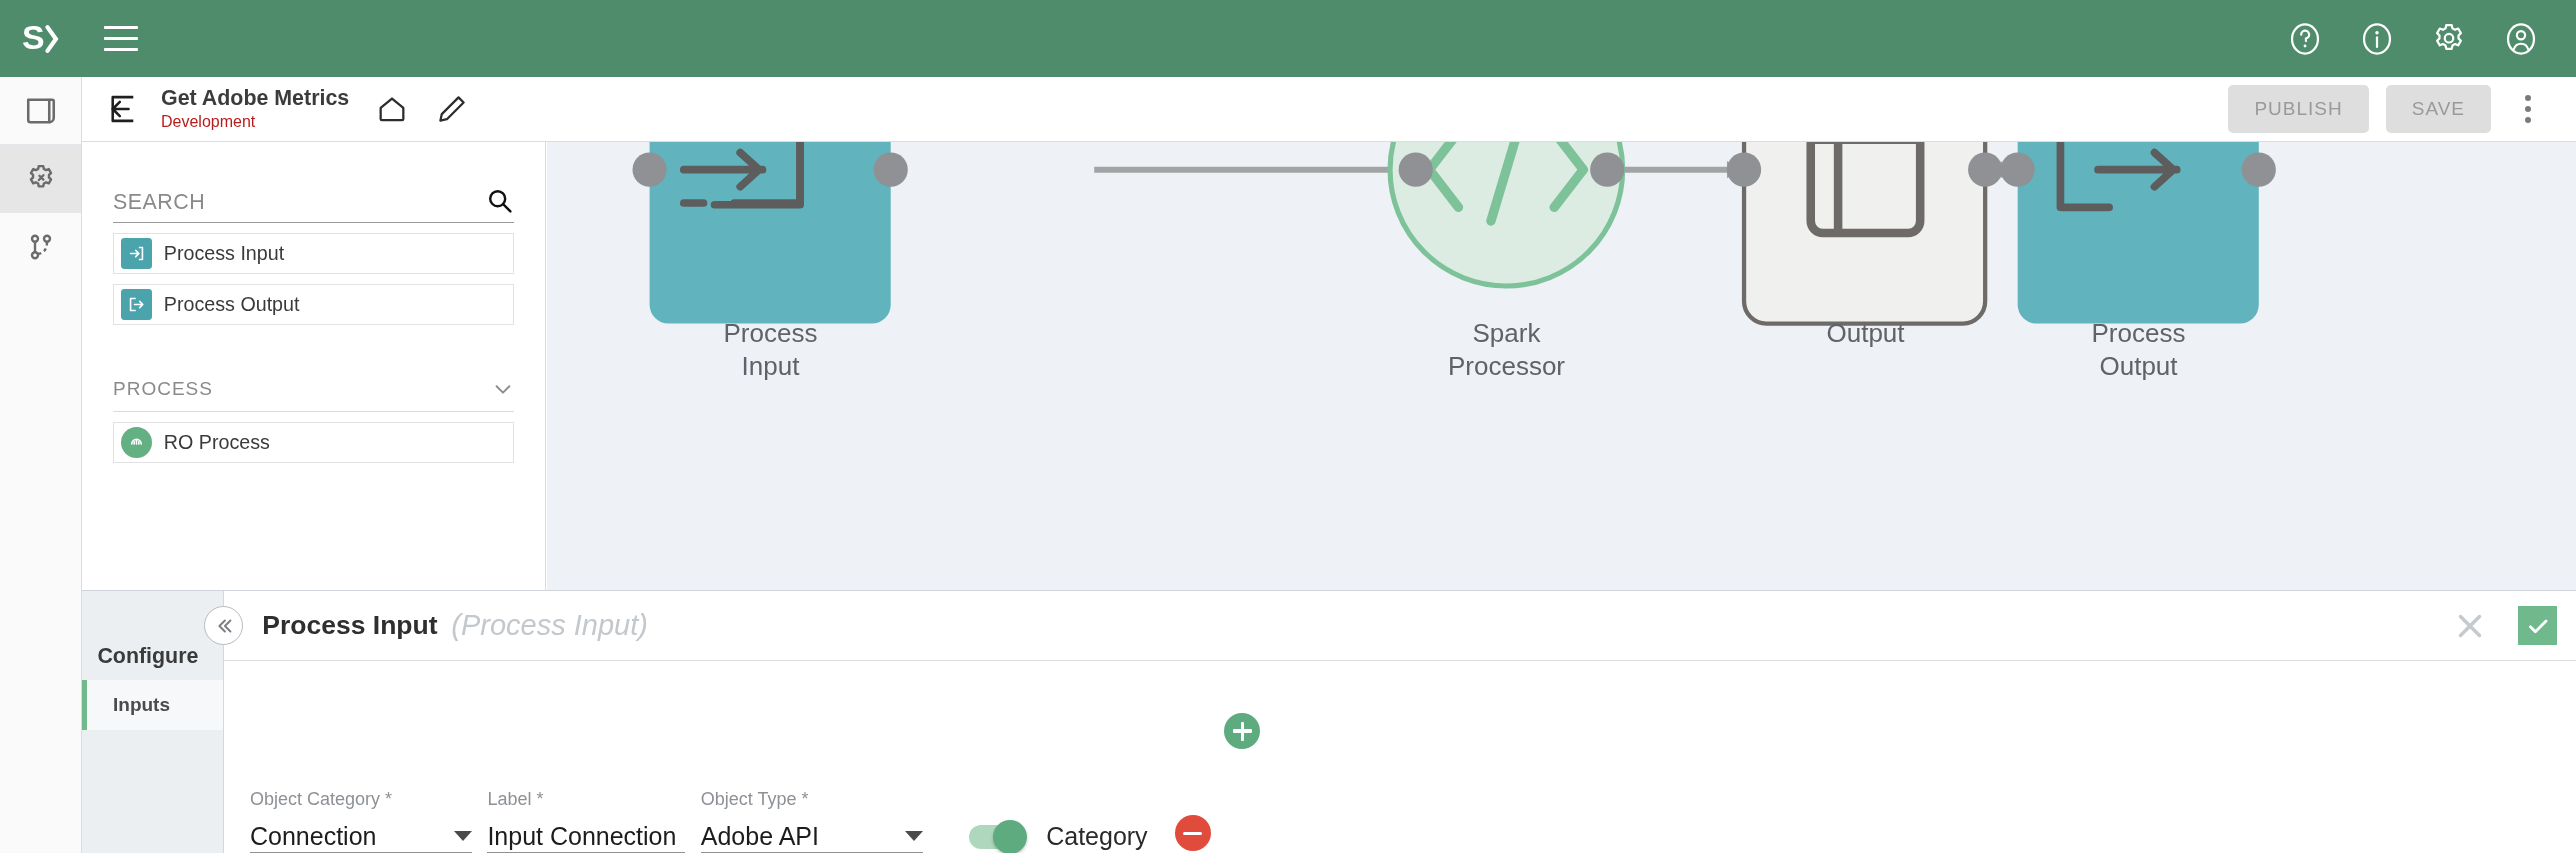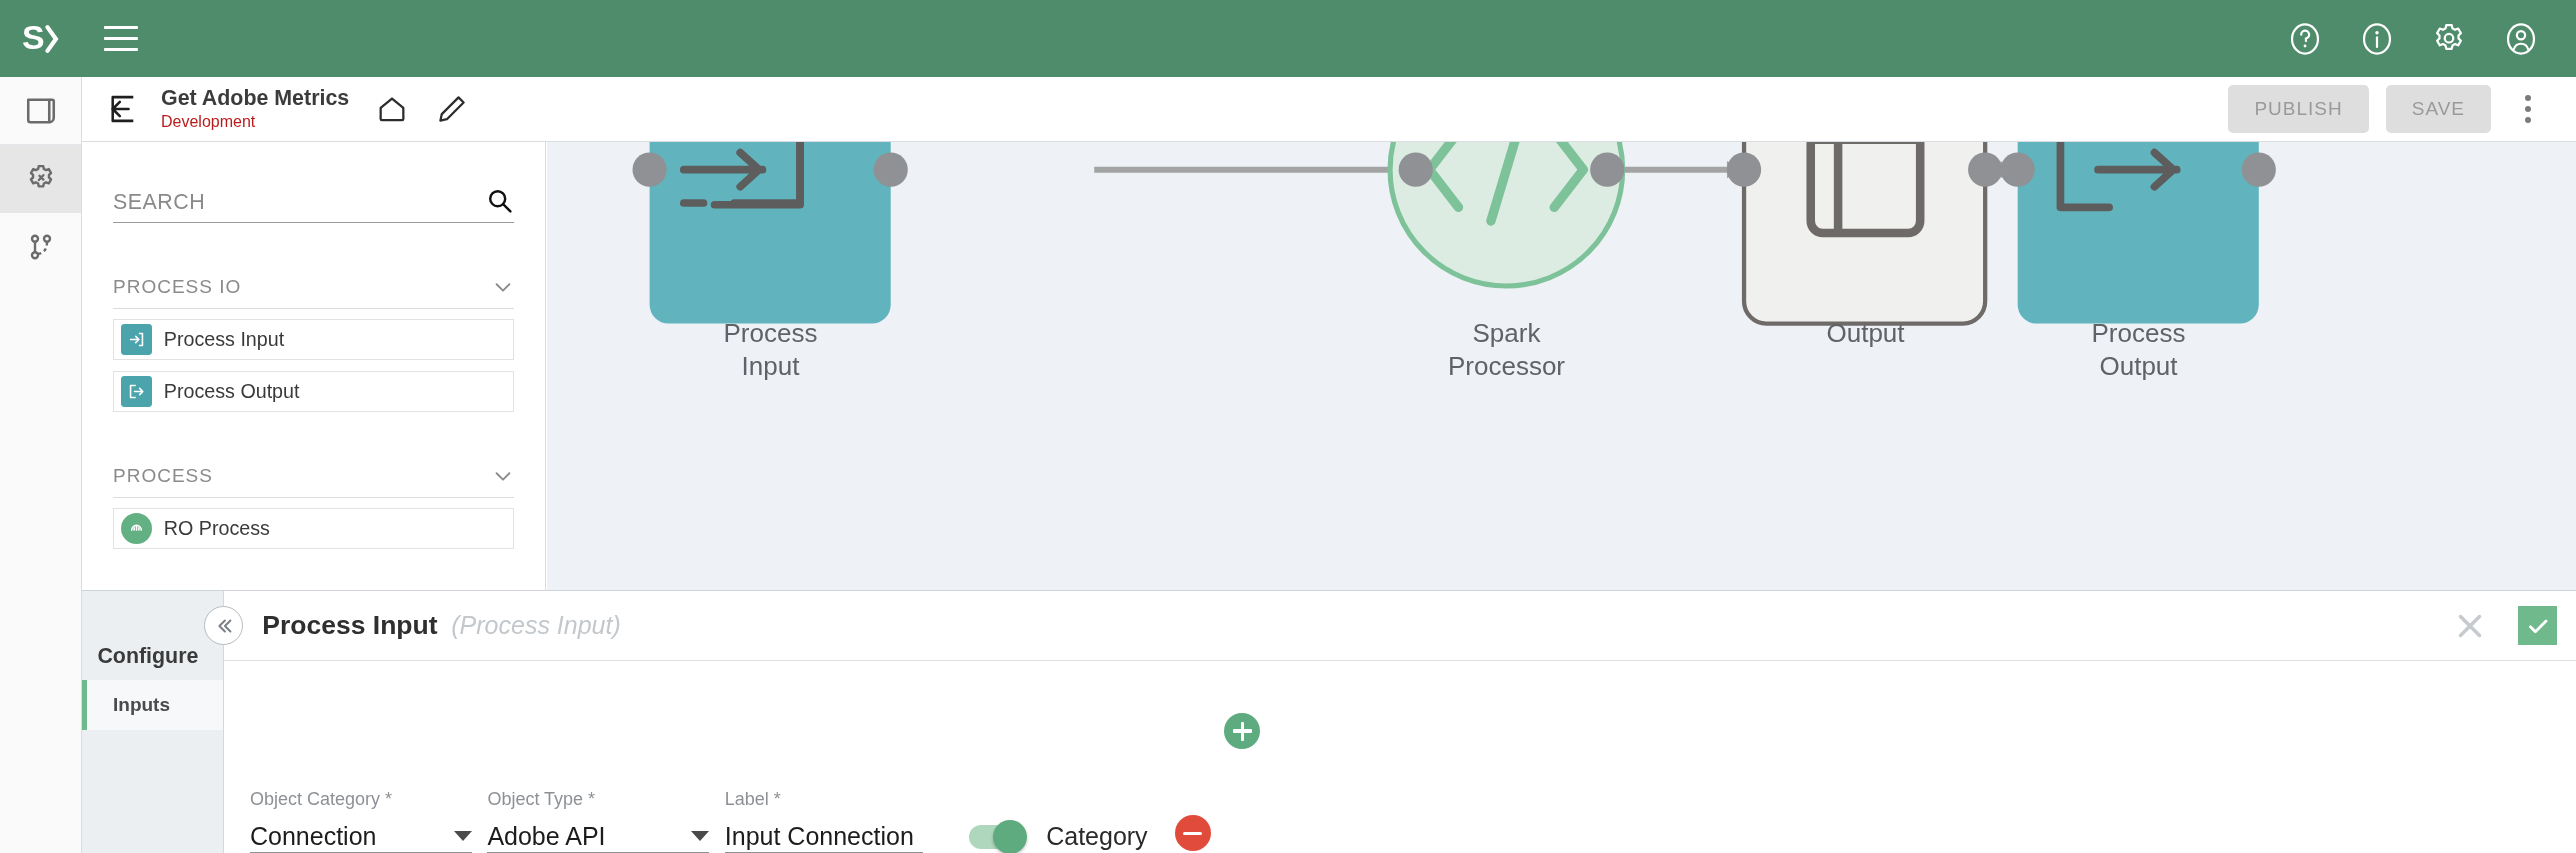--- a/index.html
+++ b/index.html
@@ -137,21 +137,21 @@
   .cfg-titlebar {
     height: 70px; display: flex; align-items: center; padding: 0 19px 0 0;
     border-bottom: 0.9px solid #dcdfe3;
   }
   .collapse-btn {
     width: 39px; height: 39px; border-radius: 50%; border: 1.7px solid #b6bcc2;
     display: flex; align-items: center; justify-content: center; color: #7a7f85;
     margin-left: -19.7px; background: #fff; cursor: pointer; flex: 0 0 auto;
   }
   .cfg-title { font-size: 26.5px; color: #2f2f2f; font-weight: bold; margin-left: 19px; }
-  .cfg-subtitle { font-size: 25px; color: #c3c8cd; font-style: italic; margin-left: 13.7px; }
+  .cfg-subtitle { font-size: 29px; color: #c3c8cd; font-style: italic; margin-left: 13.7px; }
   .cfg-title-spacer { flex: 1; }
   .close-x { width: 38px; height: 38px; color: #c5cace; cursor: pointer; margin-right: 29px; }
   .ok-check {
     width: 39px; height: 39px; background: #6fb98c; display:flex;
     align-items: center; justify-content: center; cursor: pointer; color: #fff;
   }
   .form-area { padding: 26px 0 0 26px; display: flex; flex-direction: row; flex: 1; }
   .form-row { display: flex; align-items: flex-end; }
   .field { margin-right: 15.4px; }
   .field-label { font-size: 18px; color: #8d9196; margin-bottom: 5.1px; }
@@ -298,28 +298,20 @@
     <div class="search-row">
       <div class="search-label">SEARCH</div>
       <div class="search-icon">
         <svg viewBox="0 0 24 24" fill="none" stroke="#111" stroke-width="2">
           <circle cx="10.5" cy="10.5" r="6.2"></circle>
           <path d="M15.2 15.2L21 21" stroke-linecap="round"></path>
         </svg>
       </div>
     </div>
 
-    <div class="grp-header">
-      <div class="grp-title">PROCESS IO</div>
-      <div class="chev">
-        <svg viewBox="0 0 24 24" fill="none" stroke="#8a8a8a" stroke-width="2">
-            <path d="M5 9l7 7 7-7" stroke-linecap="round" stroke-linejoin="round"></path>
-          </svg>
-      </div>
-    </div>
     <div class="pal-item">
       <div class="pal-ico">
         <svg width="19" height="19" viewBox="0 0 24 24" fill="none" stroke="#fff" stroke-width="2">
           <path d="M15 4.5h4.5v15H15" stroke-linejoin="round"></path>
           <path d="M4.5 12h10M11 8l4 4-4 4" stroke-linecap="round" stroke-linejoin="round"></path>
         </svg>
       </div>
       <div class="pal-label">Process Input</div>
     </div>
     <div class="pal-item">
@@ -467,35 +459,35 @@
         <div class="form-row">
 
           <div class="field" style="width:222px;">
             <div class="field-label">Object Category *</div>
             <div class="field-ctl">
               <div class="field-val">Connection</div>
               <div class="caret"></div>
             </div>
           </div>
 
+          <div class="field" style="width:198px;">
+            <div class="field-label">Label *</div>
+            <div class="field-ctl">
+              <div class="field-val">Input Connection</div>
+            </div>
+          </div>
+
           <div class="field" style="width:222px;">
             <div class="field-label">Object Type *</div>
             <div class="field-ctl">
               <div class="field-val">Adobe API</div>
               <div class="caret"></div>
             </div>
           </div>
 
-          <div class="field" style="width:198px;">
-            <div class="field-label">Label *</div>
-            <div class="field-ctl">
-              <div class="field-val">Input Connection</div>
-            </div>
-          </div>
-
           <div class="toggle-wrap">
             <div class="toggle">
                 <div class="knob"></div>
               </div>
             <div class="toggle-label">Category</div>
           </div>
 
           <div class="minus-btn">
               <i></i>
             </div>

